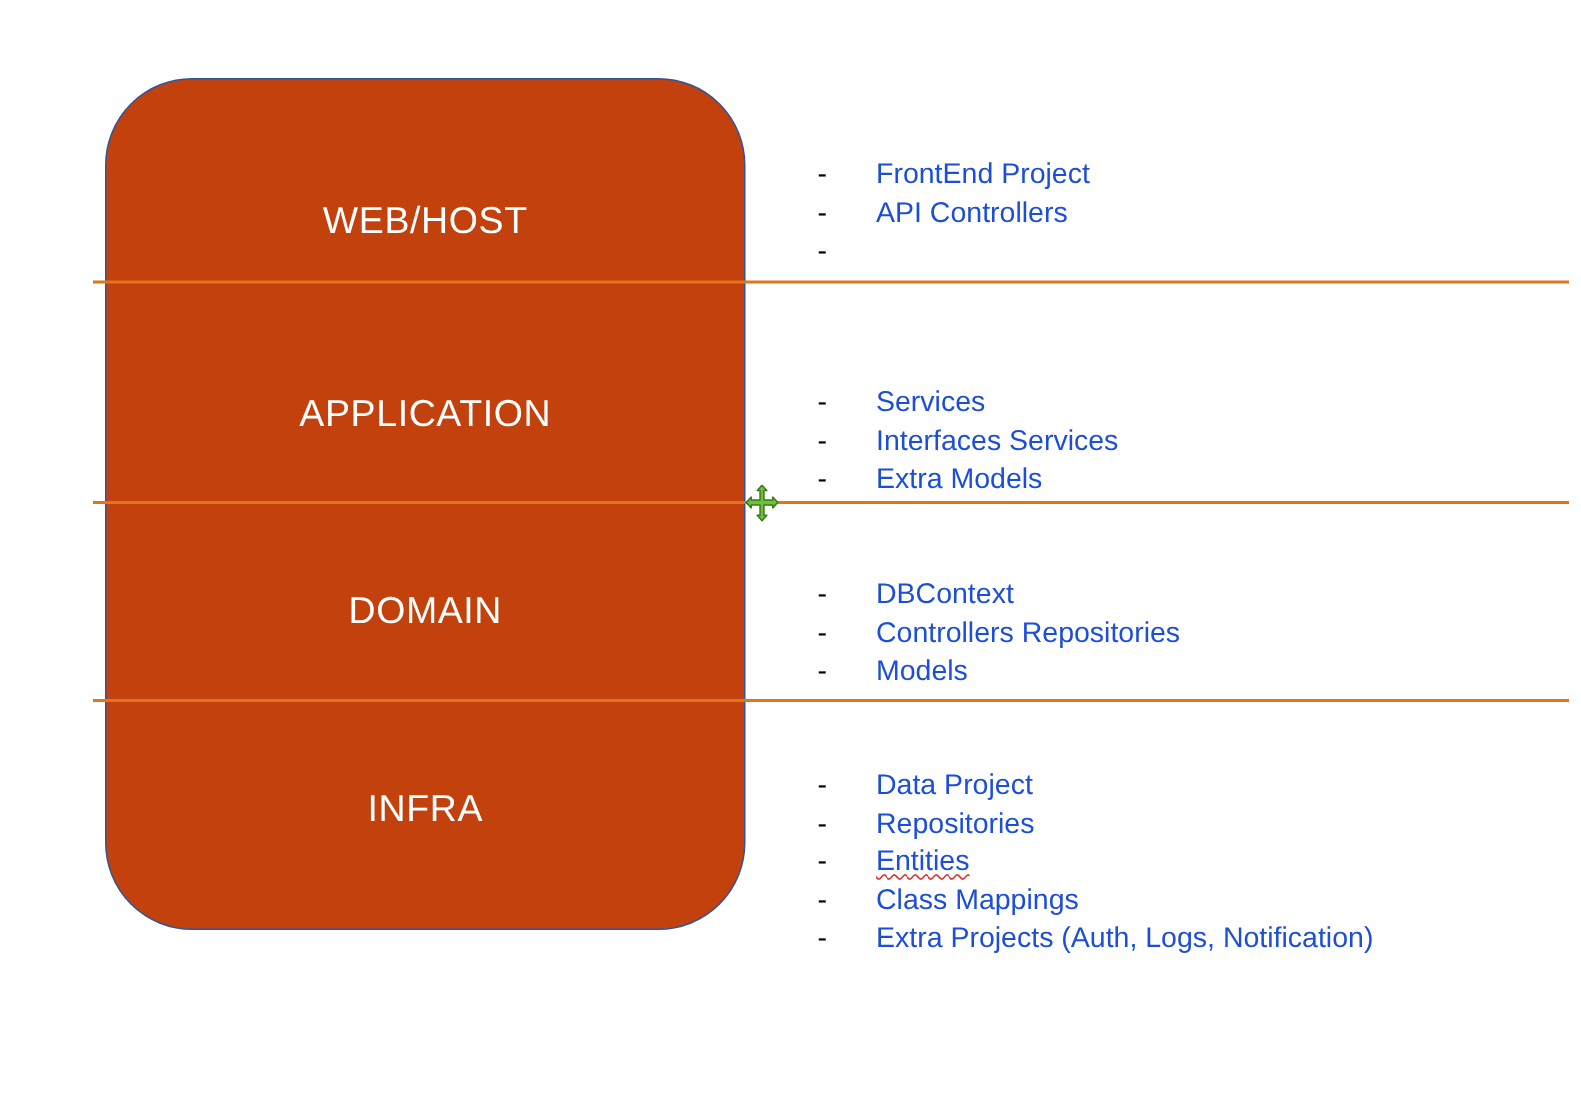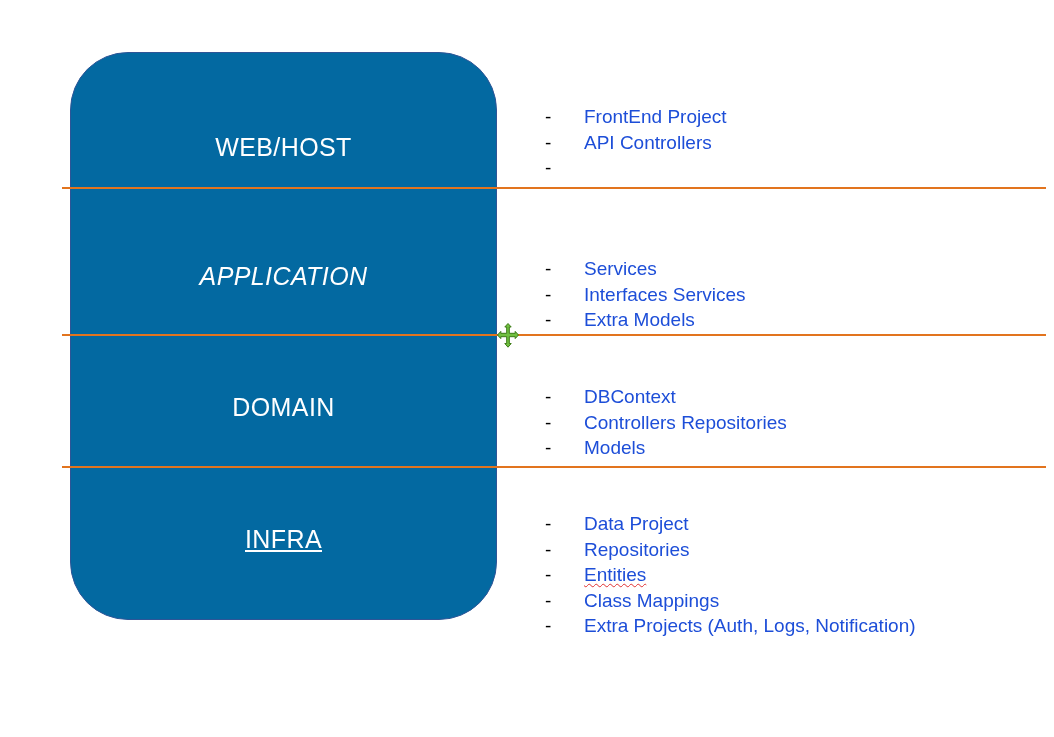--- a/index.html
+++ b/index.html
@@ -23,43 +23,43 @@
     height: 737px;
   }
 
   
   .layer-stack {
     position: absolute;
     left: 70px;
     top: 52px;
     width: 427px;
     height: 568px;
-    background: #0369a1;
+    background: #c2410c;
     border: 1.5px solid #2E5597;
     border-radius: 58px;
     box-sizing: border-box;
   }
 
   .layer-label {
     position: absolute;
     left: 0;
     right: 0;
     text-align: center;
     color: #FFFFFF;
     font-size: 25px;
     font-weight: 400;
     letter-spacing: 0.4px;
     line-height: 1.1;
     white-space: nowrap;
     user-select: none;
   }
   .layer-label.l0 { top: 81px; }
-  .layer-label.l1 { top: 210px; font-style: italic; }
+  .layer-label.l1 { top: 210px; }
   .layer-label.l2 { top: 341px; }
-  .layer-label.l3 { top: 473px; text-decoration: underline; }
+  .layer-label.l3 { top: 473px; }
 
   
   .divider {
     position: absolute;
     left: 62px;
     width: 984px;
     height: 0;
     border-top: 2px solid #E2741E;
   }
   .divider.d0 { top: 187px; }

